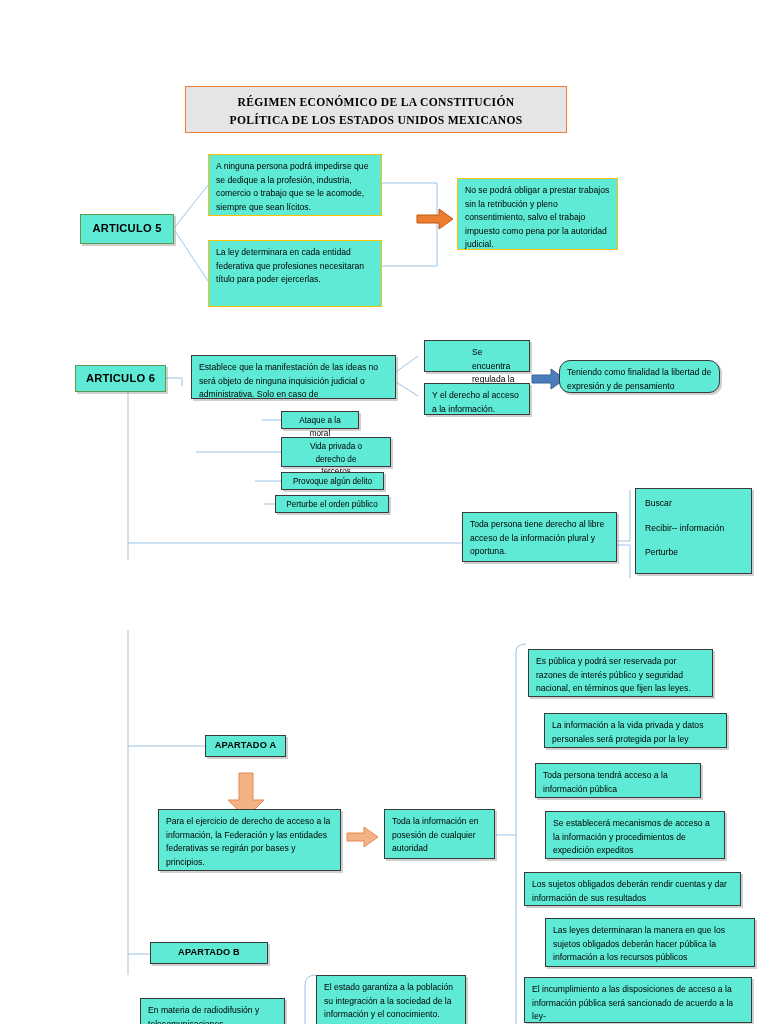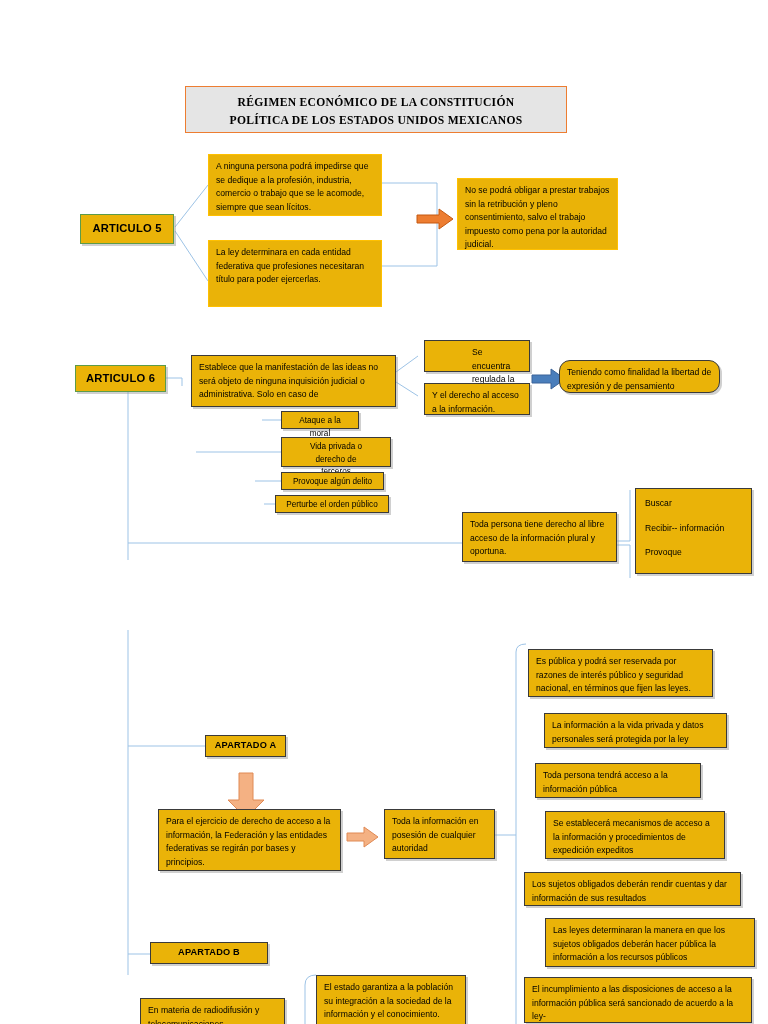--- a/index.html
+++ b/index.html
@@ -8,21 +8,21 @@
     background:#ffffff;
     font-family:"Liberation Sans", sans-serif;
     overflow:hidden;
     position:relative;
   }
   #canvas{position:relative;width:768px;height:1024px;}
 
   .box{
     position:absolute;
     box-sizing:border-box;
-    background:#eab308;
+    background:#5eead4;
     font-size:8.6px;
     line-height:13.5px;
     color:#000000;
     padding:5px 7px;
     z-index:3;
   }
   .b-black{border:1.1px solid #3a3a3a;}
   .b-orange{border:1.4px solid #ffc000;}
   .b-green{border:1.6px solid #5c9b4a;text-align:center;}
 
@@ -131,42 +131,42 @@
   <div class="box b-green art sh" style="left:80px;top:214px;width:94px;height:30px;">ARTICULO 5</div>
 
   <div class="box b-orange" style="left:208px;top:154px;width:174px;height:62px;">A ninguna persona podrá impedirse que se dedique a la profesión, industria, comercio o trabajo que se le acomode, siempre que sean lícitos.</div>
 
   <div class="box b-orange" style="left:208px;top:240px;width:174px;height:67px;">La ley determinara en cada entidad federativa que profesiones necesitaran título para poder ejercerlas.</div>
 
   <div class="box b-orange" style="left:457px;top:178px;width:161px;height:72px;">No se podrá obligar a prestar trabajos sin la retribución y pleno consentimiento, salvo el trabajo impuesto como pena por la autoridad judicial.</div>
 
   <div class="box b-green art sh" style="left:75px;top:365px;width:91px;height:27px;">ARTICULO 6</div>
 
-  <div class="box b-black sh" style="left:191px;top:355px;width:205px;height:52px;">Establece que la manifestación de las ideas no será objeto de ninguna inquisición judicial o administrativa. Solo en caso de</div>
+  <div class="box b-black sh" style="left:191px;top:355px;width:205px;height:44px;">Establece que la manifestación de las ideas no será objeto de ninguna inquisición judicial o administrativa. Solo en caso de</div>
 
   <div class="box b-black sh" style="left:424px;top:340px;width:106px;height:32px;padding-left:47px;">Se encuentra regulada la libertad de expresión</div>
 
   <div class="box b-black sh" style="left:424px;top:383px;width:106px;height:32px;">Y el derecho al acceso a la información.</div>
 
   <div class="box b-black sh" style="left:559px;top:360px;width:161px;height:33px;border-radius:11px;">Teniendo como finalidad la libertad de expresión y de pensamiento</div>
 
   <div class="box b-black sh" style="left:281px;top:411px;width:78px;height:18px;text-align:center;padding:2px 12px;font-size:8.2px;line-height:13px;">Ataque a la moral</div>
 
   <div class="box b-black sh" style="left:281px;top:437px;width:110px;height:30px;text-align:center;padding:3px 21px;font-size:8.2px;line-height:12.5px;">Vida privada o derecho de terceros</div>
 
   <div class="box b-black sh" style="left:281px;top:472px;width:103px;height:18px;text-align:center;padding:2px 4px;font-size:8.2px;line-height:13px;">Provoque algún delito</div>
 
   <div class="box b-black sh" style="left:275px;top:495px;width:114px;height:18px;text-align:center;padding:2px 4px;font-size:8.2px;line-height:13px;">Perturbe el orden público</div>
 
   <div class="box b-black sh" style="left:462px;top:512px;width:155px;height:50px;">Toda persona tiene derecho al libre acceso de la información plural y oportuna.</div>
 
   <div class="box b-black sh" style="left:635px;top:488px;width:117px;height:86px;padding:8px 9px;">
     <div style="margin-bottom:11px;">Buscar</div>
     <div style="margin-bottom:11px;">Recibir-- información</div>
-    <div>Provoque</div>
+    <div>Perturbe</div>
   </div>
 
   <div class="box b-black hdrbox sh" style="left:205px;top:735px;width:81px;height:22px;">APARTADO A</div>
 
   <div class="box b-black sh" style="left:158px;top:809px;width:183px;height:62px;">Para el ejercicio de derecho de acceso a la información, la Federación y las entidades federativas se regirán por bases y principios.</div>
 
   <div class="box b-black sh" style="left:384px;top:809px;width:111px;height:50px;">Toda la información en posesión de cualquier autoridad</div>
 
   <div class="box b-black sh" style="left:528px;top:649px;width:185px;height:48px;">Es pública y podrá ser reservada por razones de interés público y seguridad nacional, en términos que fijen las leyes.</div>
 

